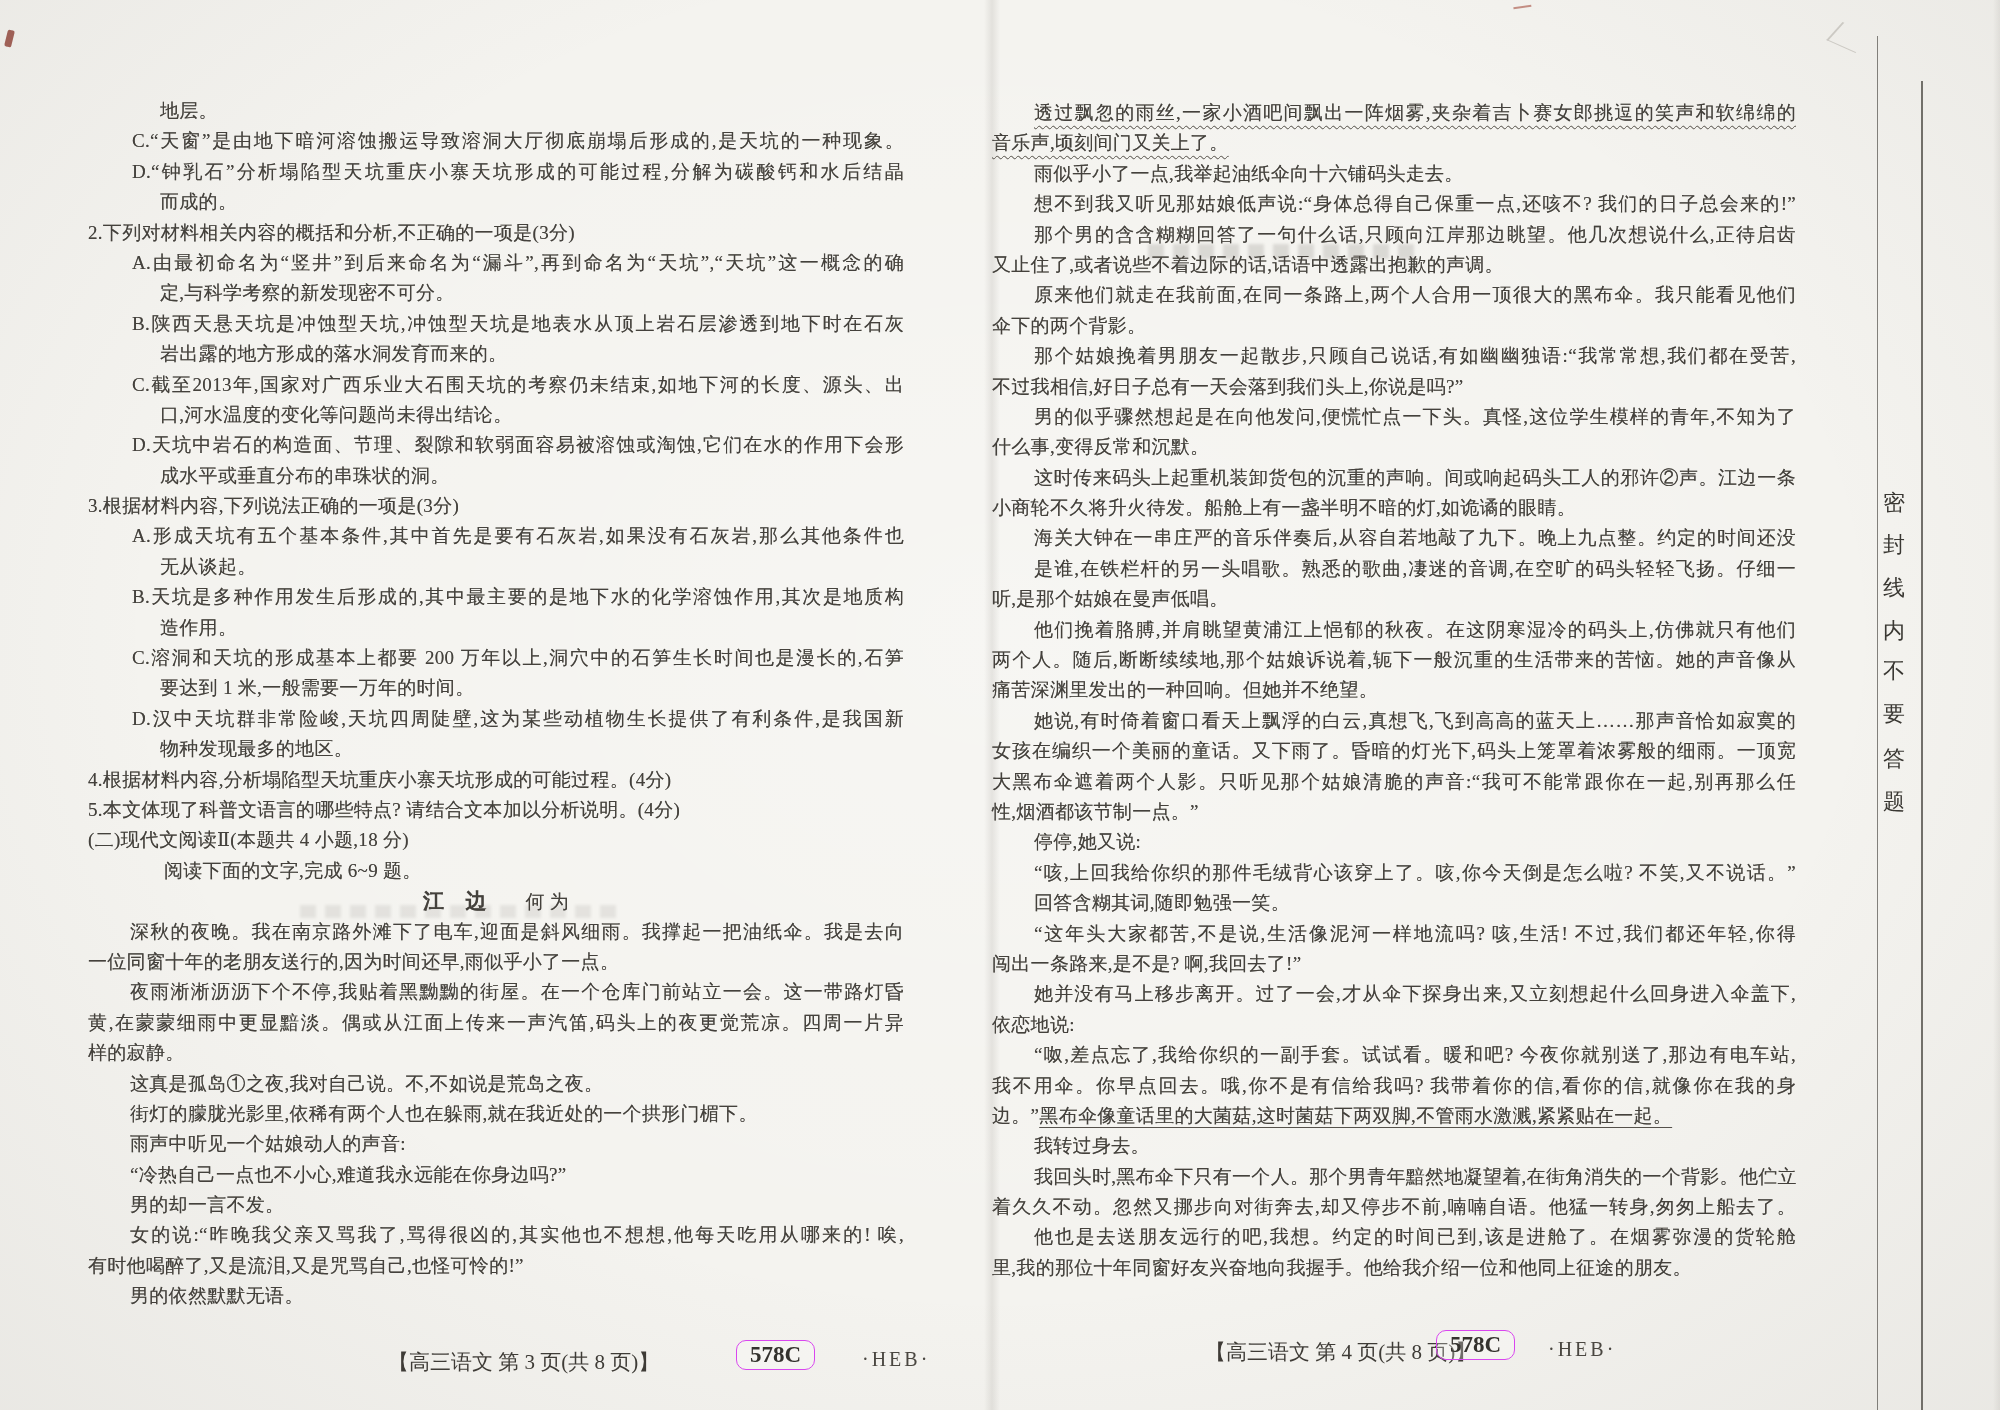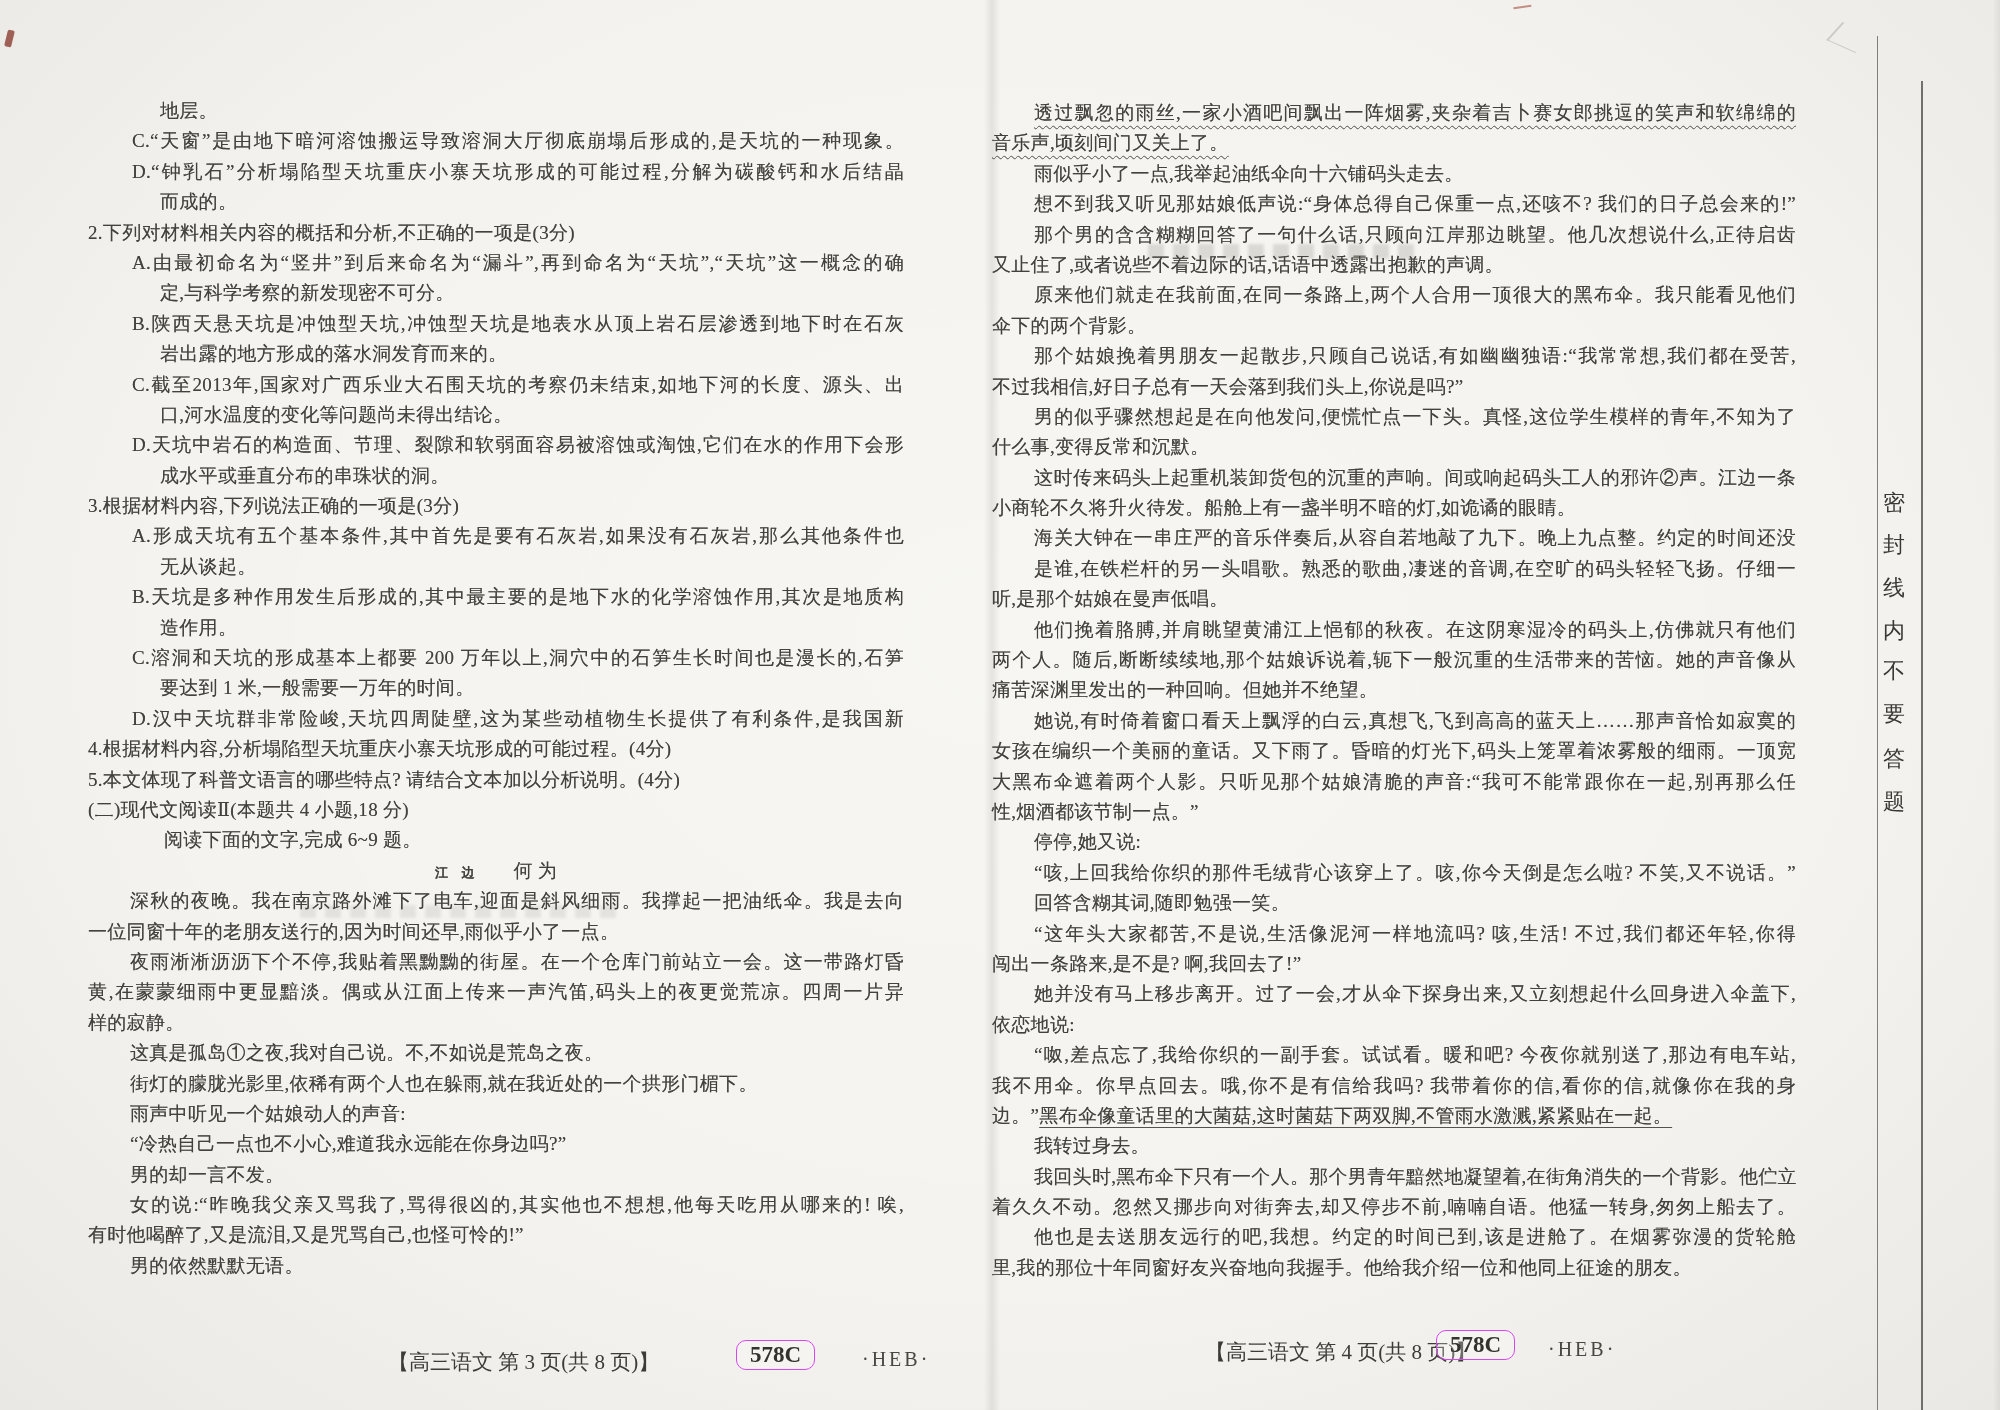--- a/index.html
+++ b/index.html
@@ -18,21 +18,21 @@
   .col-right{left:992px;top:98px;width:804px;}
   .line{height:30.4px;line-height:30.4px;white-space:nowrap;text-shadow:0 0 0.5px rgba(68,65,60,0.55);}
   .line.q{padding-left:0;}
   .line.opt{padding-left:44px;}
   .line.optc{padding-left:72px;}
   .line.ind{padding-left:42px;}
   .line.read{padding-left:76px;}
   .line.body{padding-left:0;}
   .line.center{text-align:center;padding-left:0;}
   .line.full{text-align-last:justify;font-family:Liberation Serif, serif;}
-  .b{font-weight:bold;font-size:13px;margin-top:45px;}
+  .b{font-weight:bold;font-size:21px;margin-top:45px;}
   .u-wavy{text-decoration:underline;text-decoration-style:wavy;text-decoration-color:#6f6b64;text-underline-offset:6px;text-decoration-thickness:1px;}
   .u-line{text-decoration:underline;text-decoration-color:#55514b;text-underline-offset:5px;text-decoration-thickness:1.2px;}
   .footer{position:absolute;height:48px;}
   .f-label{position:absolute;font-size:21px;white-space:nowrap;color:#3e3b36;}
   .f-code{position:absolute;border:1px solid #d946ef;border-radius:10px;padding:1px 13px;
     font-weight:bold;font-size:23px;color:#34322e;background:rgba(255,255,255,0.25);}
   .f-brand{position:absolute;font-size:20px;letter-spacing:3px;color:#4a4741;white-space:nowrap;}
   .vline{position:absolute;top:36px;height:1374px;background:#5c5954;}
   .vline.a{left:1877px;width:1px;opacity:0.75;}
   .vline.b{left:1921px;width:2px;opacity:0.85;}
@@ -69,20 +69,21 @@
     <div class="line opt full">D.天坑中岩石的构造面、节理、裂隙和软弱面容易被溶蚀或淘蚀,它们在水的作用下会形</div>
     <div class="line optc">成水平或垂直分布的串珠状的洞。</div>
     <div class="line q">3.根据材料内容,下列说法正确的一项是(3分)</div>
     <div class="line opt full">A.形成天坑有五个基本条件,其中首先是要有石灰岩,如果没有石灰岩,那么其他条件也</div>
     <div class="line optc">无从谈起。</div>
     <div class="line opt full">B.天坑是多种作用发生后形成的,其中最主要的是地下水的化学溶蚀作用,其次是地质构</div>
     <div class="line optc">造作用。</div>
     <div class="line opt full">C.溶洞和天坑的形成基本上都要 200 万年以上,洞穴中的石笋生长时间也是漫长的,石笋</div>
     <div class="line optc">要达到 1 米,一般需要一万年的时间。</div>
     <div class="line opt full">D.汉中天坑群非常险峻,天坑四周陡壁,这为某些动植物生长提供了有利条件,是我国新</div>
+    <div class="line optc">物种发现最多的地区。</div>
     <div class="line q">4.根据材料内容,分析塌陷型天坑重庆小寨天坑形成的可能过程。(4分)</div>
     <div class="line q">5.本文体现了科普文语言的哪些特点? 请结合文本加以分析说明。(4分)</div>
     <div class="line q">(二)现代文阅读Ⅱ(本题共 4 小题,18 分)</div>
     <div class="line read">阅读下面的文字,完成 6~9 题。</div>
     <div class="line center"><span class=" b">江　边</span><span class="">　　何 为</span></div>
     <div class="line ind full">深秋的夜晚。我在南京路外滩下了电车,迎面是斜风细雨。我撑起一把油纸伞。我是去向</div>
     <div class="line body">一位同窗十年的老朋友送行的,因为时间还早,雨似乎小了一点。</div>
     <div class="line ind full">夜雨淅淅沥沥下个不停,我贴着黑黝黝的街屋。在一个仓库门前站立一会。这一带路灯昏</div>
     <div class="line body full">黄,在蒙蒙细雨中更显黯淡。偶或从江面上传来一声汽笛,码头上的夜更觉荒凉。四周一片异</div>
     <div class="line body">样的寂静。</div>

